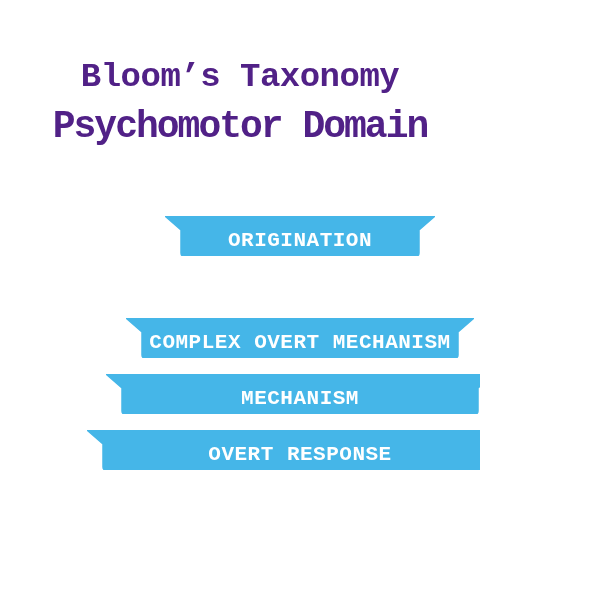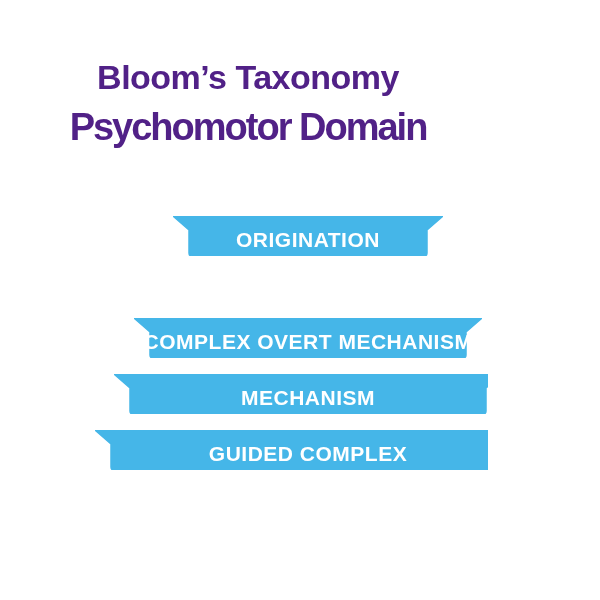--- a/index.html
+++ b/index.html
@@ -9,22 +9,21 @@
     --bg: #ffffff;
   }
   html, body { margin: 0; padding: 0; }
   body { background: var(--bg); }
   .canvas {
     position: relative;
     width: 480px;
     height: 600px;
     background: var(--bg);
     overflow: hidden;
-    font-family: Liberation Sans, sans-serif;
-    margin-left: 8px;
+    font-family: Liberation Mono, monospace;
   }
   .header {
     position: absolute;
     top: 56px;
     left: 0;
     right: 0;
     text-align: center;
     color: var(--purple);
   }
   .title {
@@ -88,16 +87,16 @@
       <div class="level" style="left: 106px; top: 374px; width: 388px; height: 40px;">
         <svg class="banner" width="388" height="40" viewBox="0 0 388 40" aria-hidden="true">
           <path d="M0 0 L388 0 L372 14 L372 37 Q372 40 369 40 L19 40 Q16 40 16 37 L16 14 Z"></path>
         </svg>
         <span class="level-label">MECHANISM</span>
       </div>
       <div class="level" style="left: 87px; top: 430px; width: 426px; height: 40px;">
         <svg class="banner" width="426" height="40" viewBox="0 0 426 40" aria-hidden="true">
           <path d="M0 0 L426 0 L410 14 L410 37 Q410 40 407 40 L19 40 Q16 40 16 37 L16 14 Z"></path>
         </svg>
-        <span class="level-label">GUIDED COMPLEX</span>
+        <span class="level-label">OVERT RESPONSE</span>
       </div>
     </div>
 </div>
 
 </body></html>

